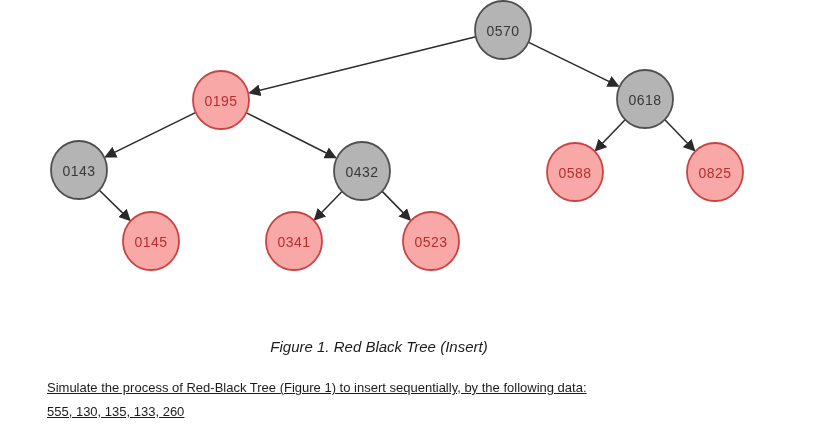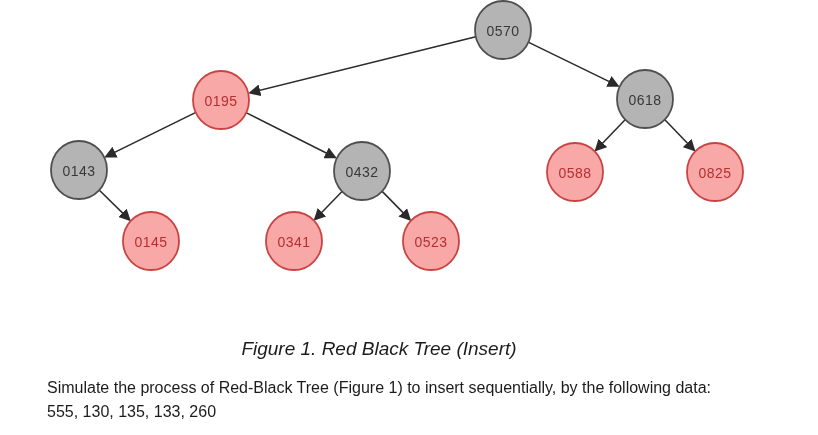--- a/index.html
+++ b/index.html
@@ -26,31 +26,32 @@
     font-size: 14px;
     letter-spacing: 0.5px;
   }
   .figure-caption {
     position: absolute;
     top: 338px;
     left: 0;
     width: 758px;
     text-align: center;
     font-style: italic;
-    font-size: 19px;
+    font-size: 15px;
     color: #1c1c1c;
   }
   .question {
     position: absolute;
     top: 376px;
     left: 47px;
     width: 760px;
-    font-size: 16px;
+    font-size: 13px;
     line-height: 24px;
     color: #1c1c1c;
+    text-decoration: underline;
   }
 </style>
 </head>
 <body>
 
 <div class="page">
 
   <svg id="tree-svg" width="818" height="310" viewBox="0 0 818 310">
     <defs>
       <marker id="arrow" viewBox="0 0 10 10" refX="8.5" refY="5" markerWidth="8" markerHeight="8" orient="auto">

